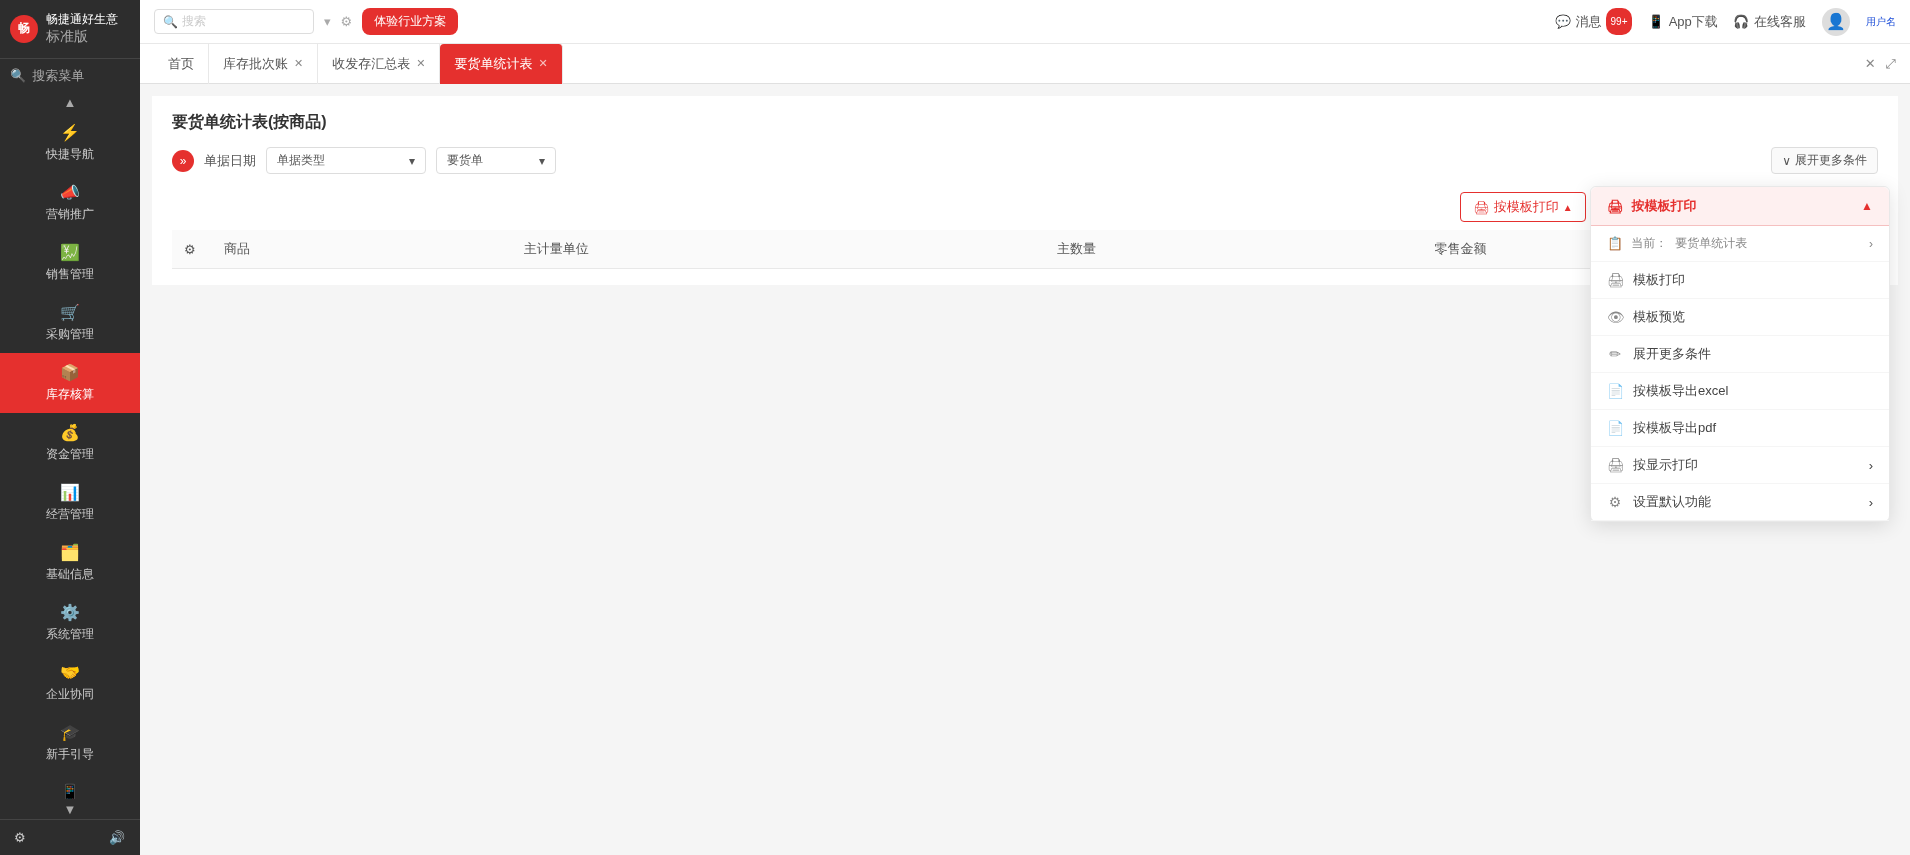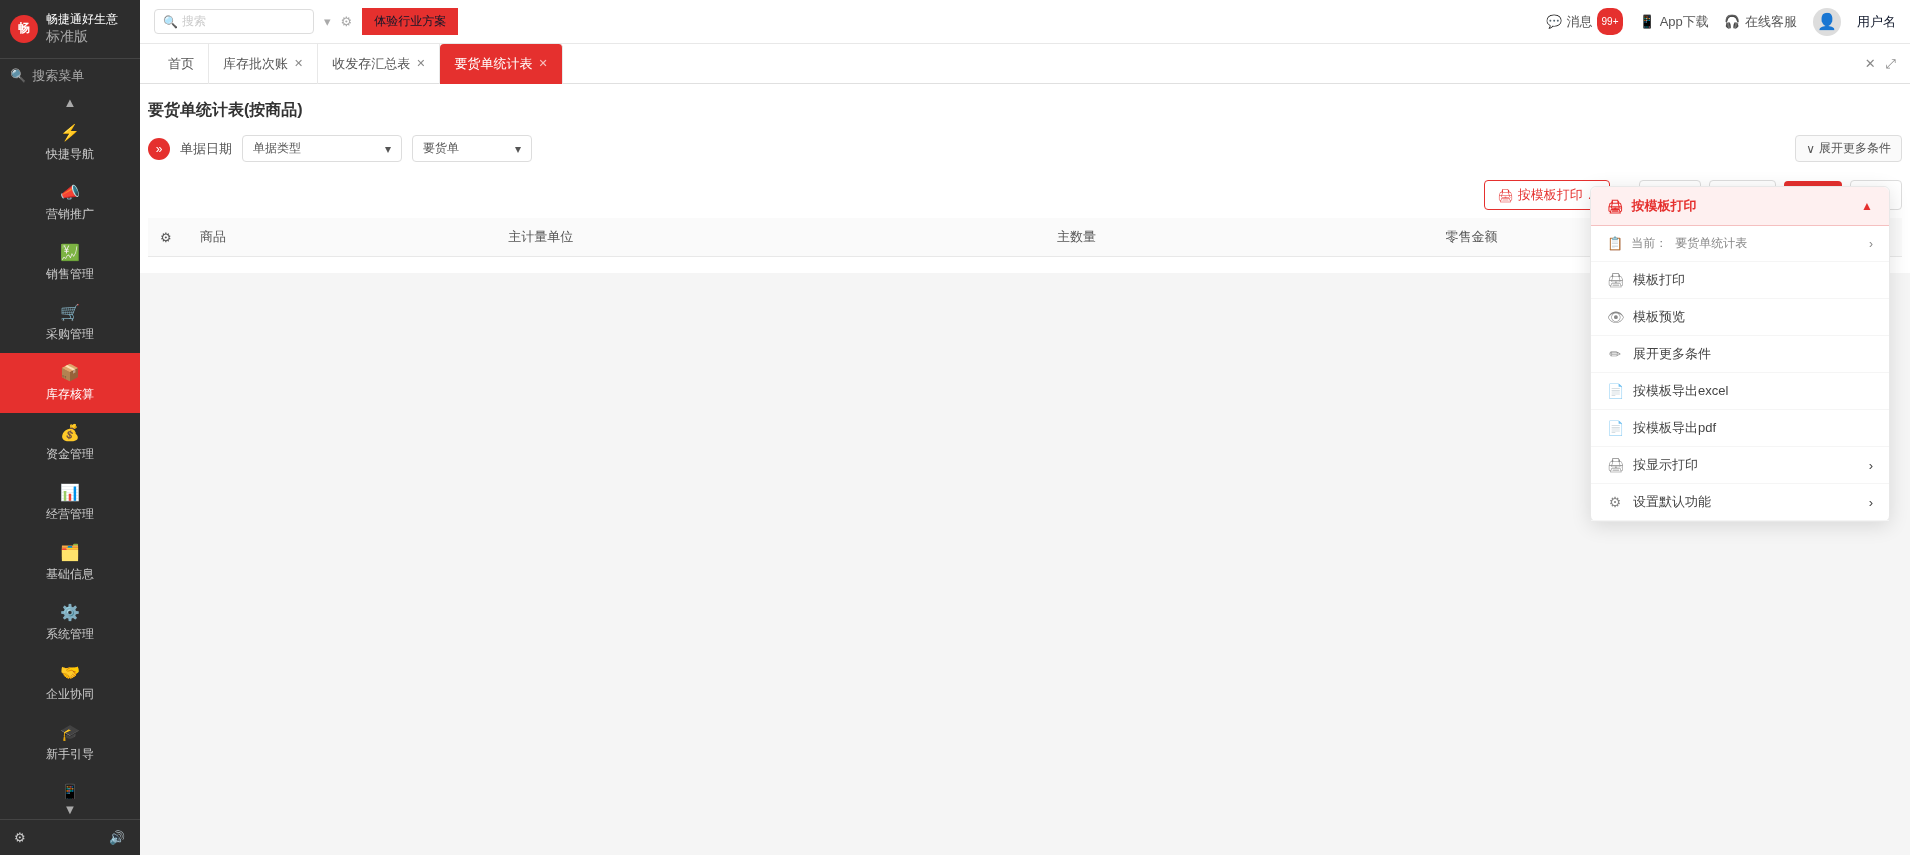--- a/index.html
+++ b/index.html
@@ -91,41 +91,41 @@
       flex-shrink: 0;
     }
     .topbar-search {
       display: flex; align-items: center;
       border: 1px solid #ddd; border-radius: 4px;
       padding: 3px 8px; gap: 4px;
       color: #aaa; font-size: 12px;
       width: 160px;
     }
     .topbar-btn-industry {
-      background: #e5302e; color: #0f172a;
-      border: none; border-radius: 0;
+      background: #e5302e; color: #ffffff;
+      border: none; border-radius: 8px;
       padding: 5px 12px; font-size: 12px;
       cursor: pointer;
     }
     .topbar-spacer { flex: 1; }
     .topbar-actions { display: flex; align-items: center; gap: 16px; color: #555; font-size: 13px; }
     .topbar-badge {
       position: relative; display: inline-flex; align-items: center; gap: 4px;
     }
     .badge-count {
       background: #e5302e; color: white;
       border-radius: 10px; padding: 8px 5px;
       font-size: 10px; min-width: 18px;
       text-align: center;
     }
     .topbar-avatar {
       width: 28px; height: 28px; border-radius: 50%;
       background: #ddd; display: flex; align-items: center; justify-content: center;
     }
-    .topbar-username { color: #0f172a; font-size: 13px; }
+    .topbar-username { color: #1d4ed8; font-size: 10px; }
 
     
     .tabs {
       height: 40px;
       background: #fff;
       display: flex;
       align-items: center;
       padding: 0 14px;
       gap: 0;
       border-bottom: 1px solid #e0e0e0;
@@ -152,22 +152,22 @@
 
     
     .content {
       flex: 1; overflow-y: auto; padding: 0;
       background: #f5f5f5;
       position: relative;
     }
 
     .page-card {
       background: #fff;
-      margin: 0;
-      padding: 16px 8px;
+      margin: 12px;
+      padding: 16px 20px;
     }
 
     .page-title {
       font-size: 16px; font-weight: bold; color: #333;
       margin-bottom: 14px;
     }
 
     
     .filter-bar {
       display: flex; align-items: center; gap: 10px;

